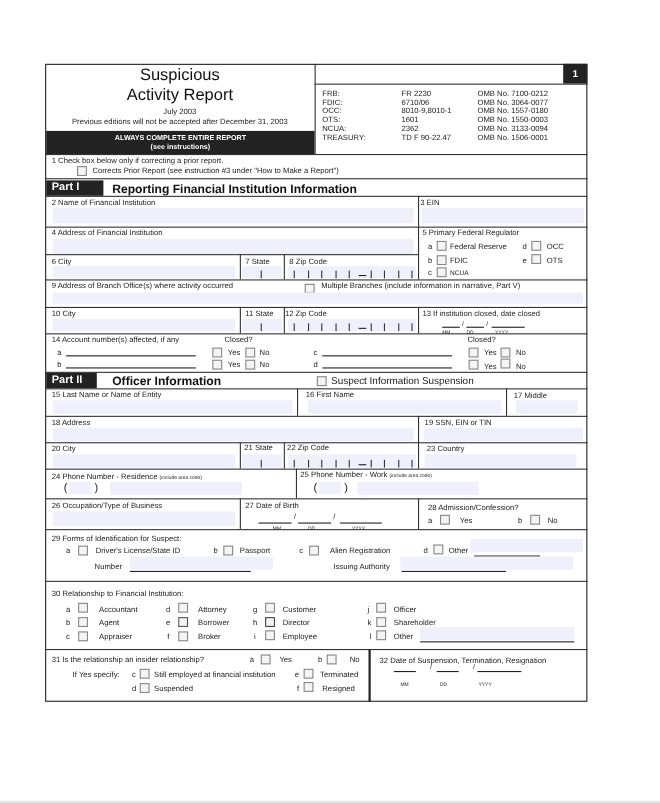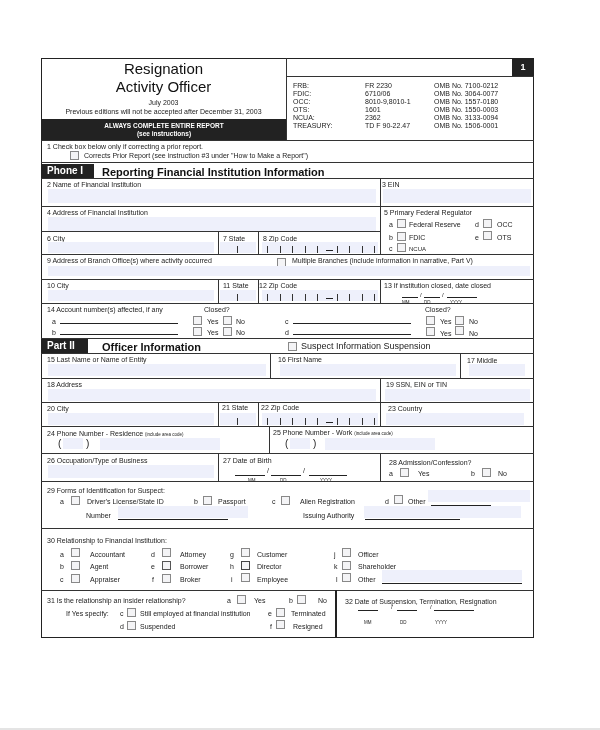--- a/index.html
+++ b/index.html
@@ -16,22 +16,22 @@
   .tick { position: absolute; width: 1px; height: 7px; background: #333; }
   .partbar { position: absolute; background: #222; color: #fff; font-size: 10px; font-weight: bold; padding-left: 5px; line-height: 14px; }
   .parttitle { position: absolute; font-size: 11px; font-weight: bold; line-height: 14px; color: #111; }
   .small { font-size: 4.5px; }
 </style>
 </head>
 <body>
 
 <div class="form"></div>
 
-<div class="t" style="left:41px;top:60px;width:245px;text-align:center;font-size:15px;line-height:17px;color:#111;">Resignation</div>
-<div class="t" style="left:41px;top:78px;width:245px;text-align:center;font-size:15px;line-height:17px;color:#111;">Activity Officer</div>
+<div class="t" style="left:41px;top:60px;width:245px;text-align:center;font-size:15px;line-height:17px;color:#111;">Suspicious</div>
+<div class="t" style="left:41px;top:78px;width:245px;text-align:center;font-size:15px;line-height:17px;color:#111;">Activity Report</div>
 <div class="t" style="left:41px;top:99px;width:245px;text-align:center;">July 2003</div>
 <div class="t" style="left:41px;top:108px;width:245px;text-align:center;">Previous editions will not be accepted after December 31, 2003</div>
 <div class="abs" style="left:42px;top:119px;width:244px;height:21px;background:#222;"></div>
 <div class="t" style="left:42px;top:122px;width:244px;text-align:center;color:#fff;font-size:6.5px;font-weight:bold;">ALWAYS COMPLETE ENTIRE REPORT</div>
 <div class="t" style="left:42px;top:130px;width:244px;text-align:center;color:#fff;font-size:6.5px;font-weight:bold;">(see instructions)</div>
 
 <div class="vline" style="left:286px;top:58px;height:82px;"></div>
 <div class="hline" style="left:286px;top:76px;width:248px;"></div>
 <div class="abs" style="left:512px;top:58px;width:22px;height:18px;background:#222;color:#fff;font-size:9px;font-weight:bold;text-align:center;line-height:18px;">1</div>
 <div class="fill" style="left:290px;top:61px;width:218px;height:13px;background:#fff;"></div>
@@ -55,21 +55,21 @@
 <div class="t" style="left:365px;top:122px;">TD F 90-22.47</div>
 <div class="t" style="left:434px;top:122px;">OMB No. 1506-0001</div>
 
 <div class="hline" style="left:41px;top:140px;width:493px;"></div>
 
 <div class="t" style="left:47px;top:143px;">1  Check box below only if correcting a prior report.</div>
 <div class="cb" style="left:70px;top:151px;"></div>
 <div class="t" style="left:84px;top:152px;">Corrects Prior Report (see instruction #3 under "How to Make a Report")</div>
 <div class="hline" style="left:41px;top:162px;width:493px;"></div>
 
-<div class="partbar" style="left:42px;top:164px;width:52px;">Phone I</div>
+<div class="partbar" style="left:42px;top:164px;width:52px;">Part I</div>
 <div class="parttitle" style="left:102px;top:165px;">Reporting Financial Institution Information</div>
 <div class="hline" style="left:41px;top:178px;width:493px;"></div>
 
 <div class="t" style="left:47px;top:181px;">2  Name of Financial Institution</div>
 <div class="fill" style="left:48px;top:189px;width:328px;height:14px;"></div>
 <div class="vline" style="left:380px;top:178px;height:28px;"></div>
 <div class="t" style="left:382px;top:181px;">3 EIN</div>
 <div class="fill" style="left:383px;top:189px;width:148px;height:14px;"></div>
 <div class="hline" style="left:41px;top:206px;width:493px;"></div>
 

